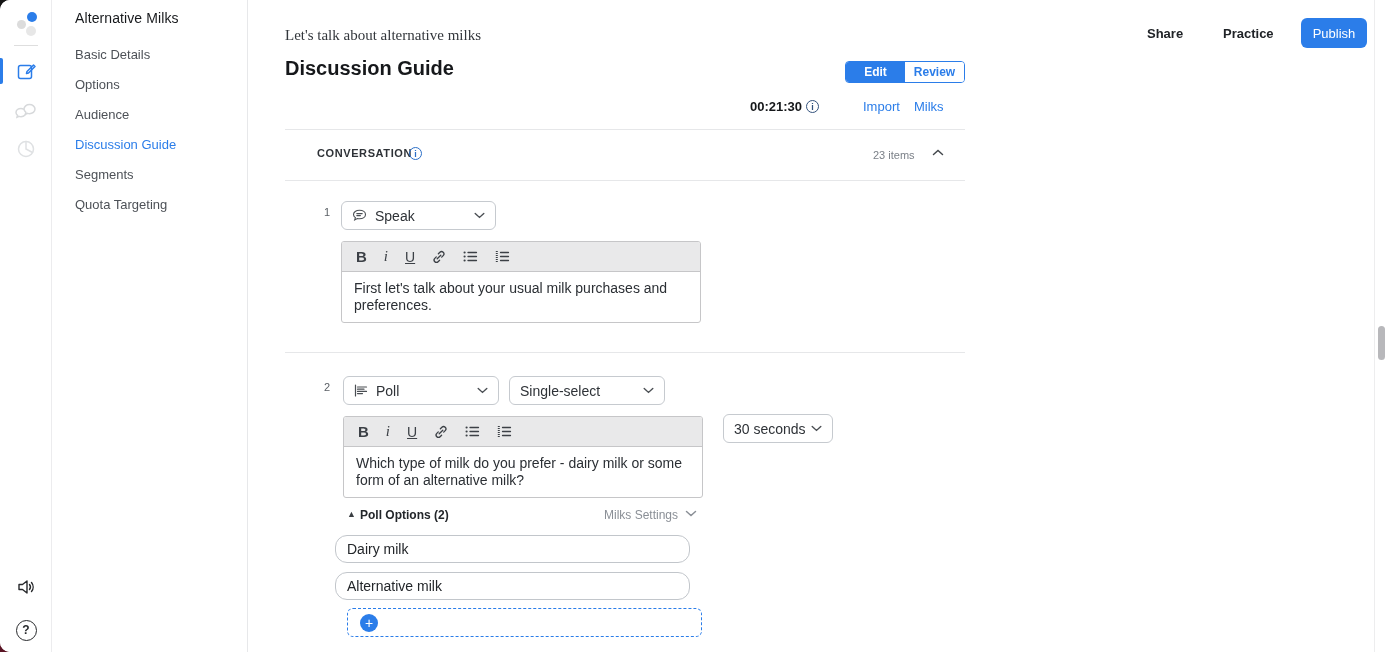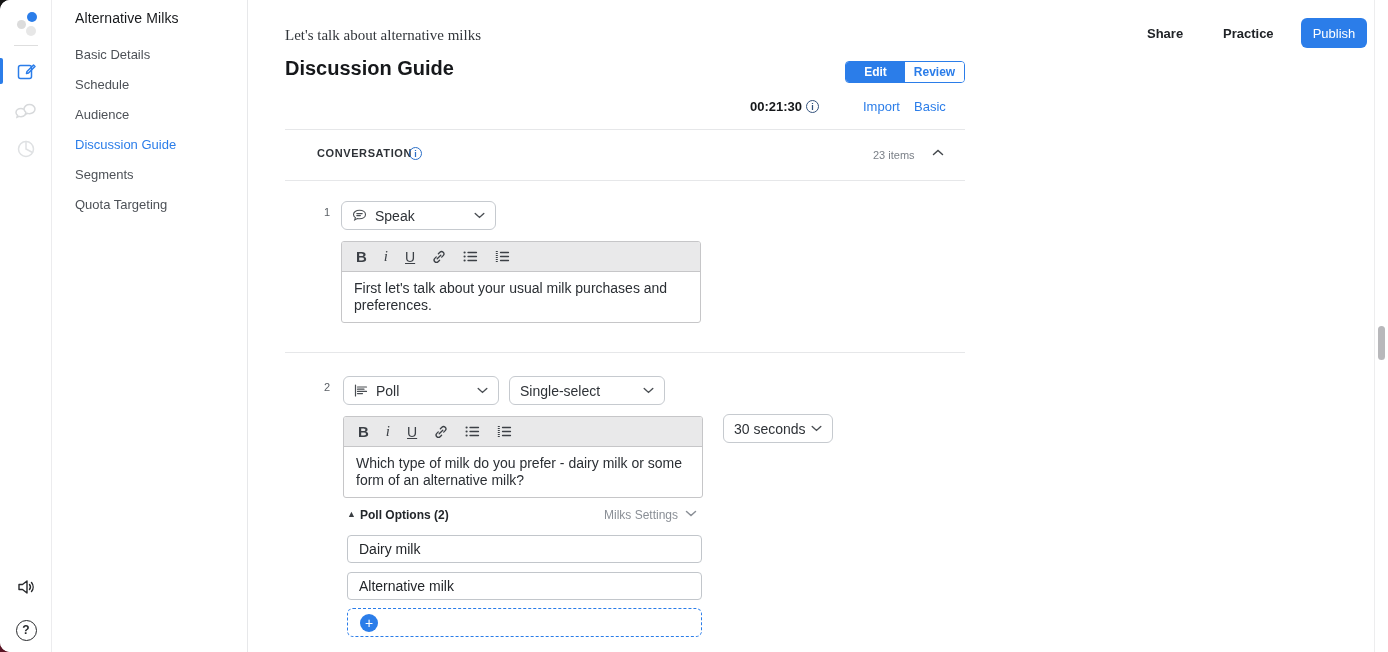--- a/index.html
+++ b/index.html
@@ -90,22 +90,22 @@
   .tb.i { font-style:italic; font-family:"Liberation Serif","DejaVu Serif",serif; font-size:15px; }
   .tb.u { text-decoration:underline; }
   .editor .content { padding:8px 12px; font-size:14px; color:#2b2f34; line-height:17px; min-height:40px; cursor:text; }
 
   .poll-head-label { position:absolute; left:112px; top:508px; font-size:12px; font-weight:bold; color:#23262a; cursor:pointer; }
   .tri { position:absolute; left:99px; top:509px; font-size:9px; color:#3a3e43; cursor:pointer; }
   .show-settings { position:absolute; left:356px; top:508px; font-size:12px; color:#8a8f96; cursor:pointer; }
   .settings-chev { position:absolute; left:437px; top:510px; cursor:pointer; }
 
   .opt-input {
-    position:absolute; left:99px; width:355px; height:28px;
-    border:1px solid #c2c6cb; border-radius:4px; padding:0 11px;
+    position:absolute; left:87px; width:355px; height:28px;
+    border:1px solid #c2c6cb; border-radius:12px; padding:0 11px;
     font-size:14px; color:#23262a; font-family:inherit; background:#fff;
   }
   .add-option {
     position:absolute; left:99px; top:608px; width:355px; height:29px;
     border:1px dashed #2b7de9; border-radius:6px; background:#fff;
     display:flex; align-items:center; padding:0 10px 0 12px; cursor:pointer;
   }
   .add-option .lbl { flex:1; font-size:14px; color:#2b7de9; }
   .plus-circle {
     width:18px; height:18px; border-radius:50%; background:#2b7de9; color:#fff;
@@ -165,21 +165,21 @@
       </span>
     </div>
     <div class="rail-item" style="top:616px;">
       <span style="width:21px;height:21px;border:1.5px solid #27292c;border-radius:50%;display:flex;align-items:center;justify-content:center;font-size:12px;font-weight:bold;color:#27292c;">?</span>
     </div>
   </div>
 
   <div class="sidebar">
     <div class="sidebar-title">Alternative Milks</div>
     <div class="side-item">Basic Details</div>
-    <div class="side-item">Schedule</div>
+    <div class="side-item">Options</div>
     <div class="side-item">Audience</div>
     <div class="side-item active">Discussion Guide</div>
     <div class="side-item">Segments</div>
     <div class="side-item">Quota Targeting</div>
   </div>
 
   <div class="main">
 
     <div class="subtitle">Let's talk about alternative milks</div>
     <div class="page-title">Discussion Guide</div>
@@ -189,21 +189,21 @@
     <button class="publish-btn">Publish</button>
 
     <div class="mode-toggle">
       <div class="seg sel">Edit</div>
       <div class="seg unsel">Review</div>
     </div>
 
     <span class="timer">00:21:30</span>
     <span class="info-circle timer-info">i</span>
     <a class="link" style="left:615px;">Import</a>
-    <a class="link" style="left:666px;">Basic</a>
+    <a class="link" style="left:666px;">Milks</a>
 
     <div class="divider" style="top:129px;"></div>
 
     <div class="conv-label">CONVERSATION</div>
     <span class="info-circle conv-info">i</span>
     <div class="conv-count">23 items</div>
     <span class="conv-collapse">
       <svg width="12" height="7" viewBox="0 0 12 7" fill="none" stroke="#44484d" stroke-width="1.5" stroke-linecap="round">
           <path d="M1.5 5.5 L6 1.5 L10.5 5.5"></path>
         </svg>

